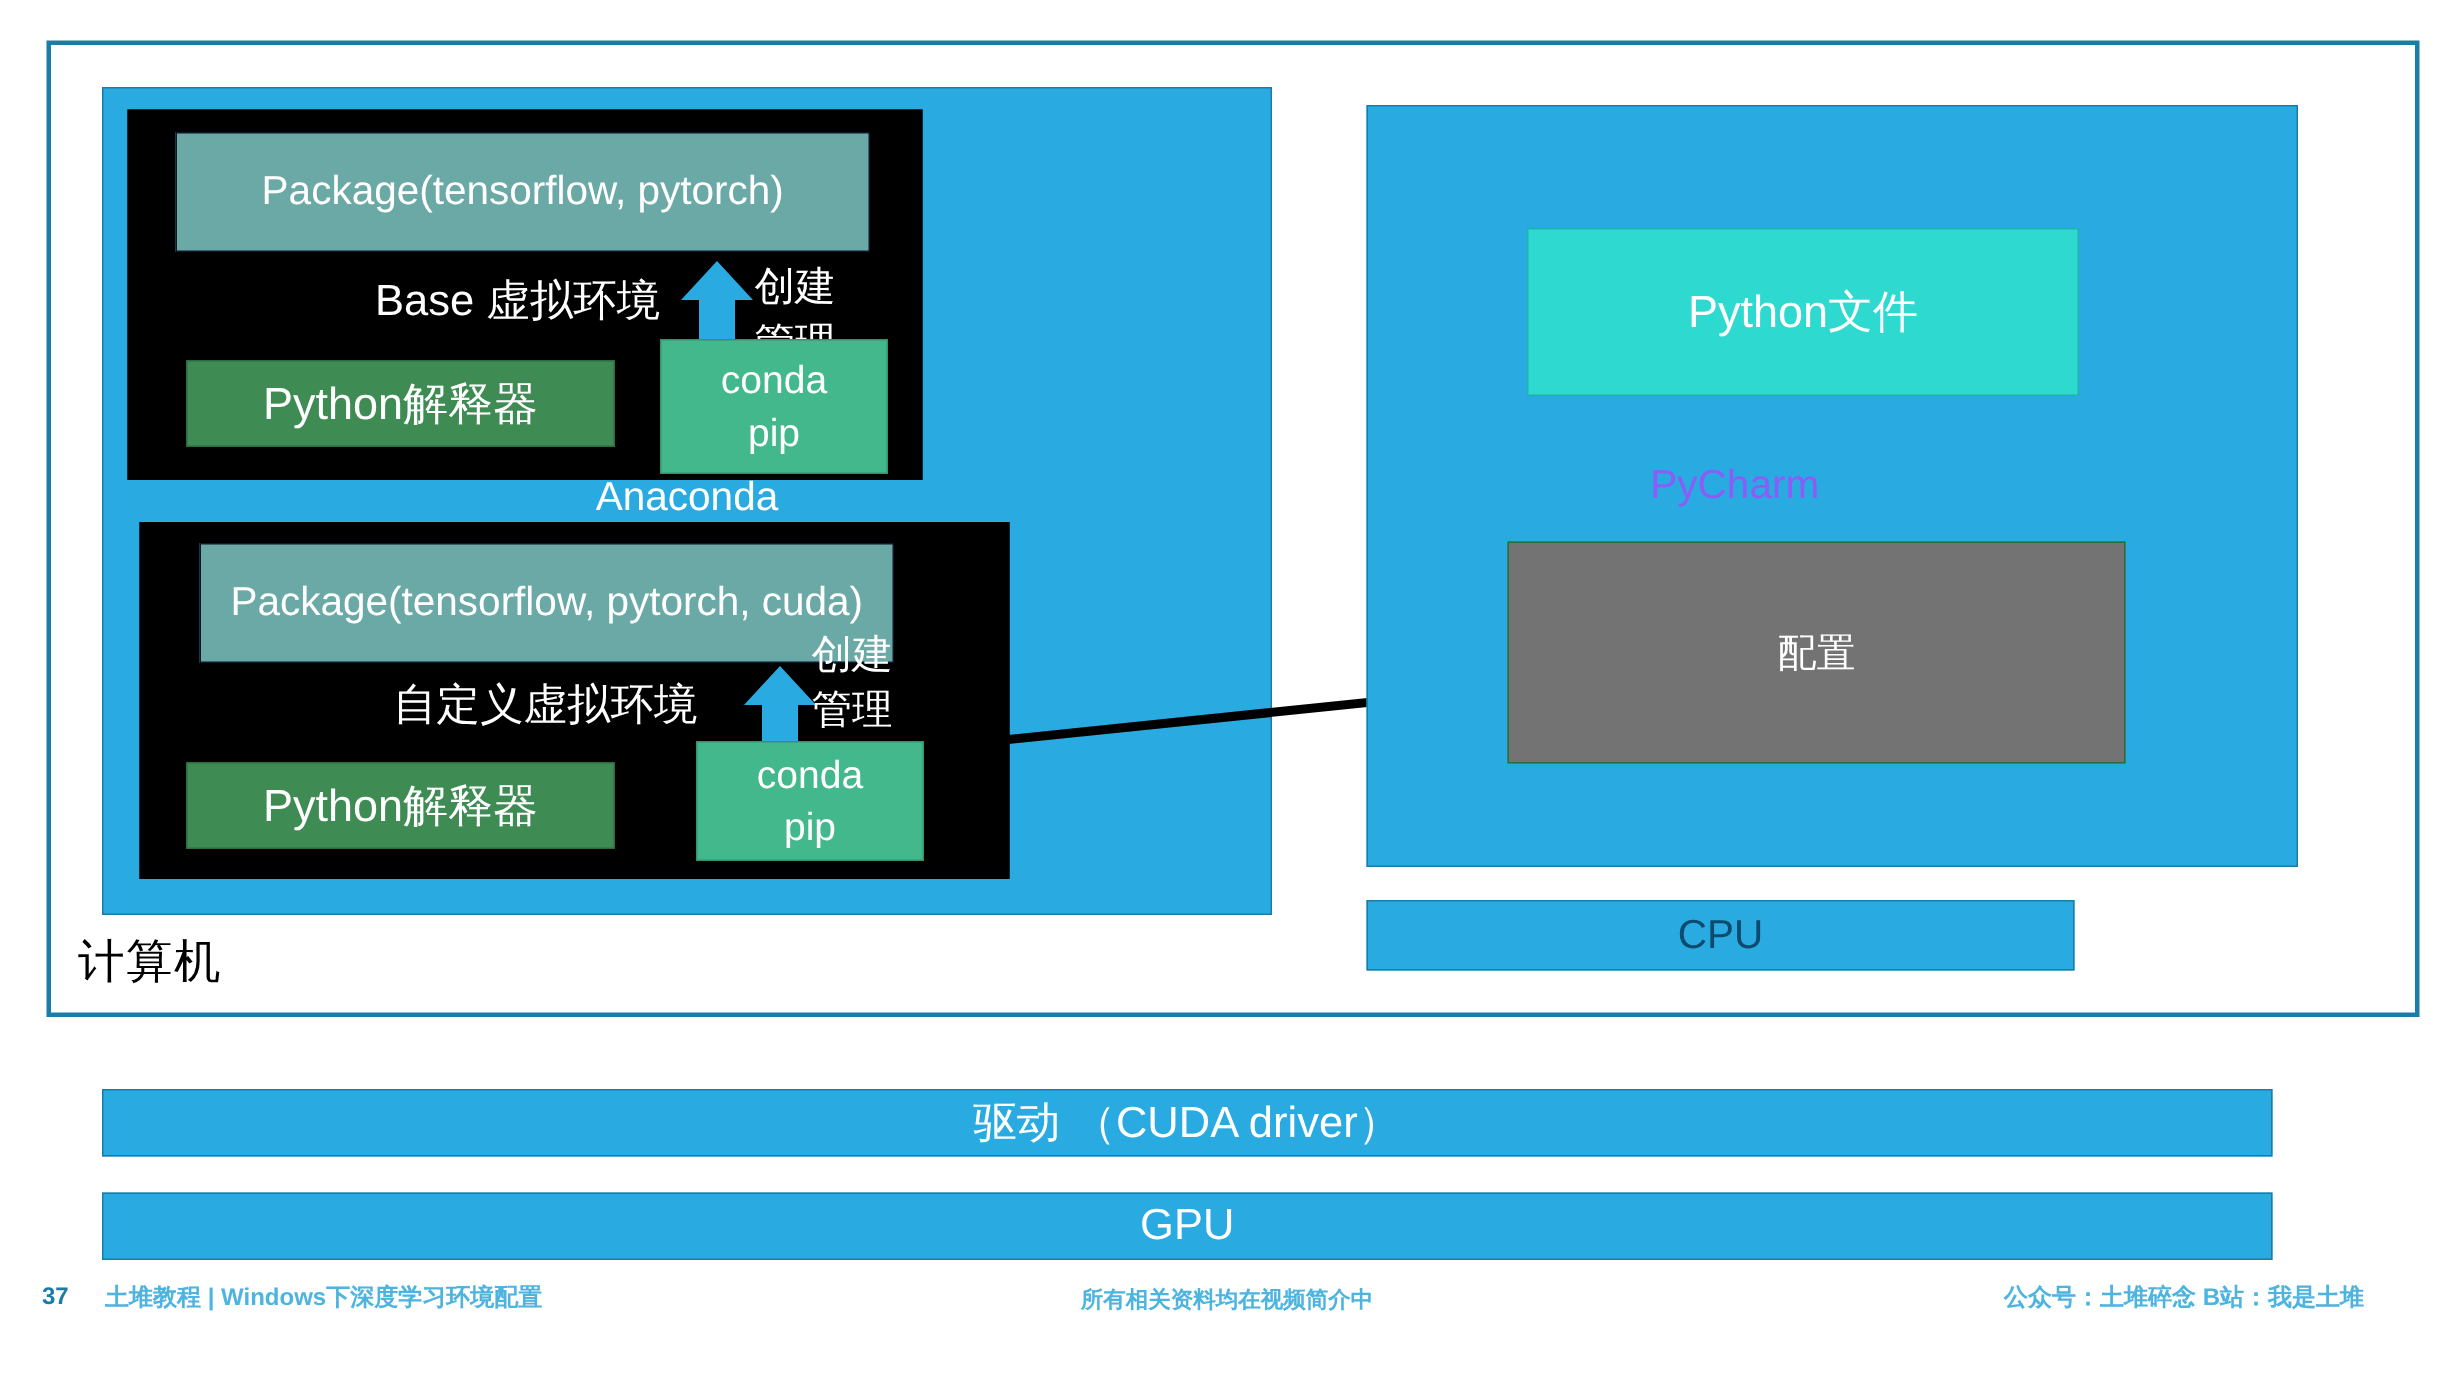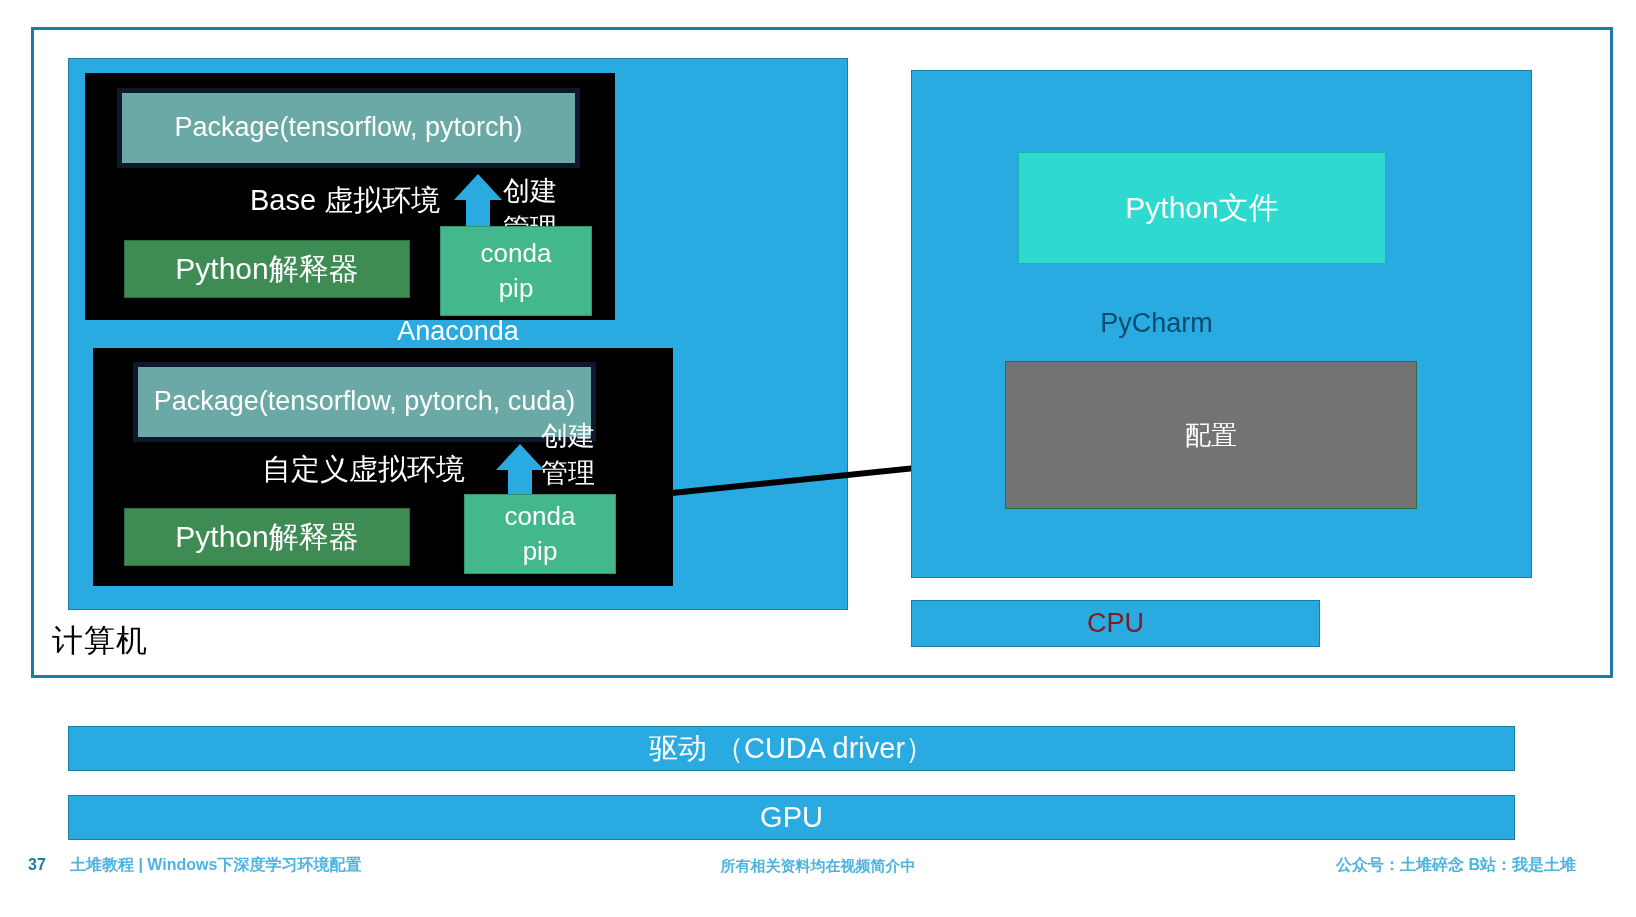--- a/index.html
+++ b/index.html
@@ -86,21 +86,21 @@
     left: 93px;
     top: 348px;
     width: 580px;
     height: 238px;
   }
 
   
   .package-box {
     position: absolute;
     background: #6aa9a6;
-    border: 5px solid #0f172a;
+    border: 1px solid #0f172a;
     box-sizing: border-box;
     color: #ffffff;
     display: flex;
     align-items: center;
     justify-content: center;
     text-align: center;
     font-size: 27px;
     line-height: 1.25;
     padding: 0 8px;
   }
@@ -208,21 +208,21 @@
     border: 1px solid #1b7ca8;
     box-sizing: border-box;
   }
   #pycharm-label {
     position: absolute;
     left: 911px;
     top: 308px;
     width: 491px;
     text-align: center;
     font-size: 27px;
-    color: #0c4a6e;
+    color: #8b5cf6;
     white-space: nowrap;
   }
   #python-file-box {
     position: absolute;
     left: 1018px;
     top: 152px;
     width: 368px;
     height: 112px;
     background: #2ED9D0;
     border: 1px solid #1fb3ab;
@@ -245,26 +245,26 @@
     color: #ffffff;
     display: flex;
     align-items: center;
     justify-content: center;
     font-size: 26px;
   }
   #cpu-bar {
     position: absolute;
     left: 911px;
     top: 600px;
-    width: 409px;
+    width: 472px;
     height: 47px;
     background: #29ABE2;
     border: 1px solid #1b7ca8;
     box-sizing: border-box;
-    color: #7f1d1d;
+    color: #0c4a6e;
     display: flex;
     align-items: center;
     justify-content: center;
     font-size: 27px;
   }
 
   
   #flow-arrow {
     position: absolute;
     left: 650px;

